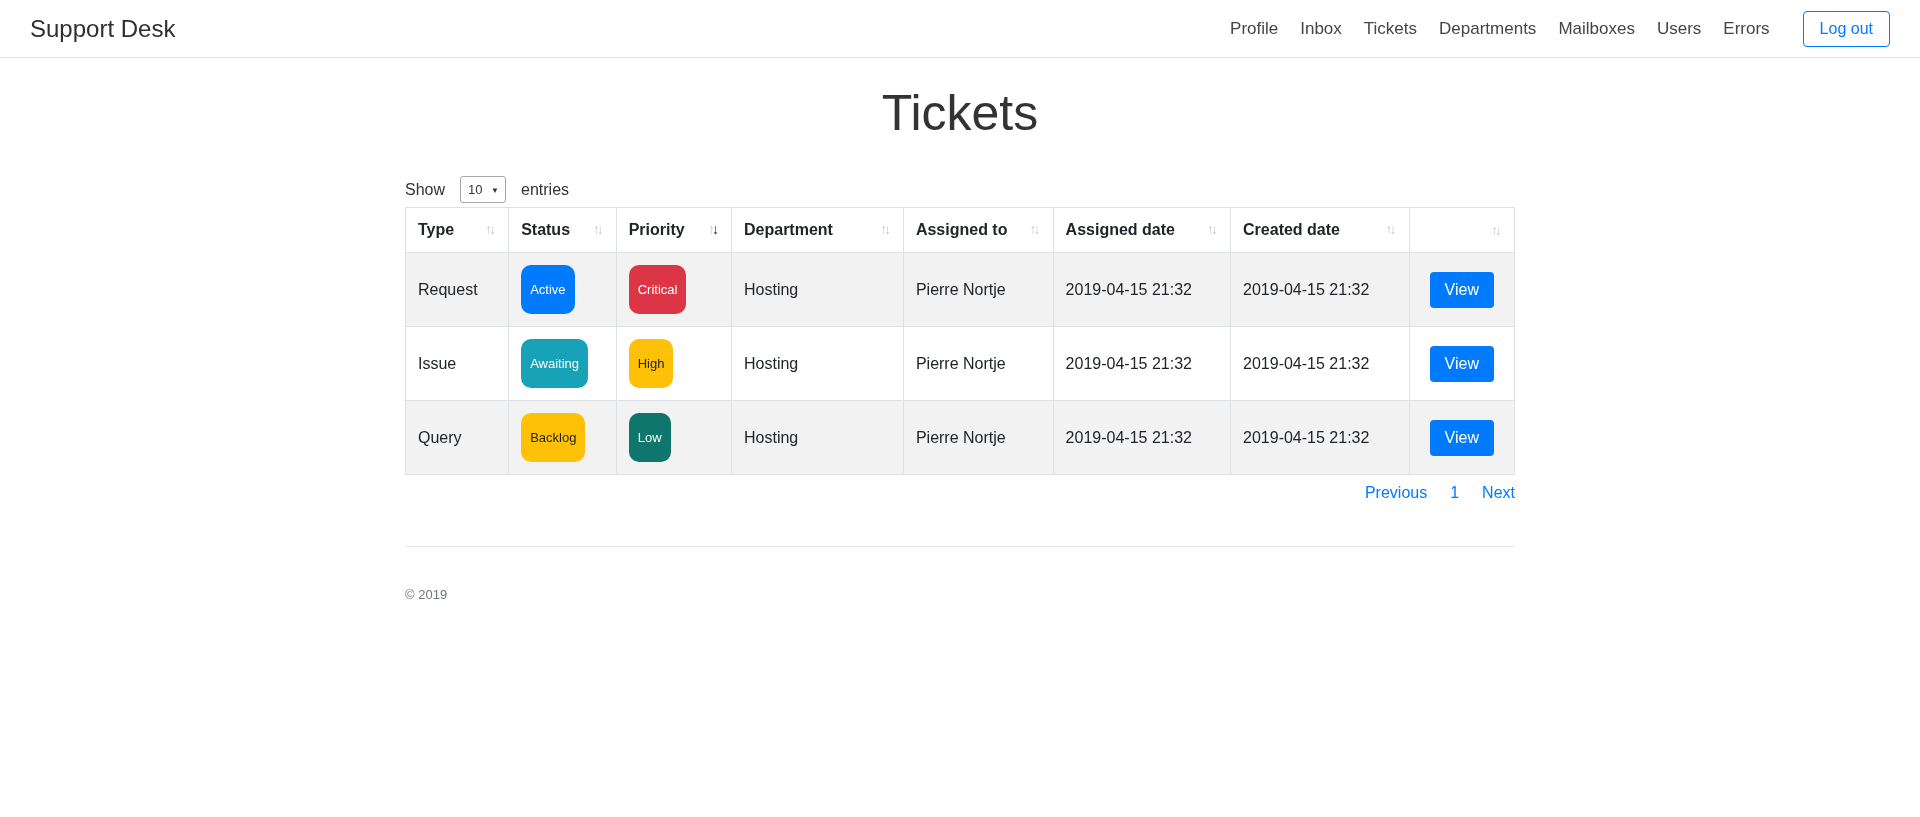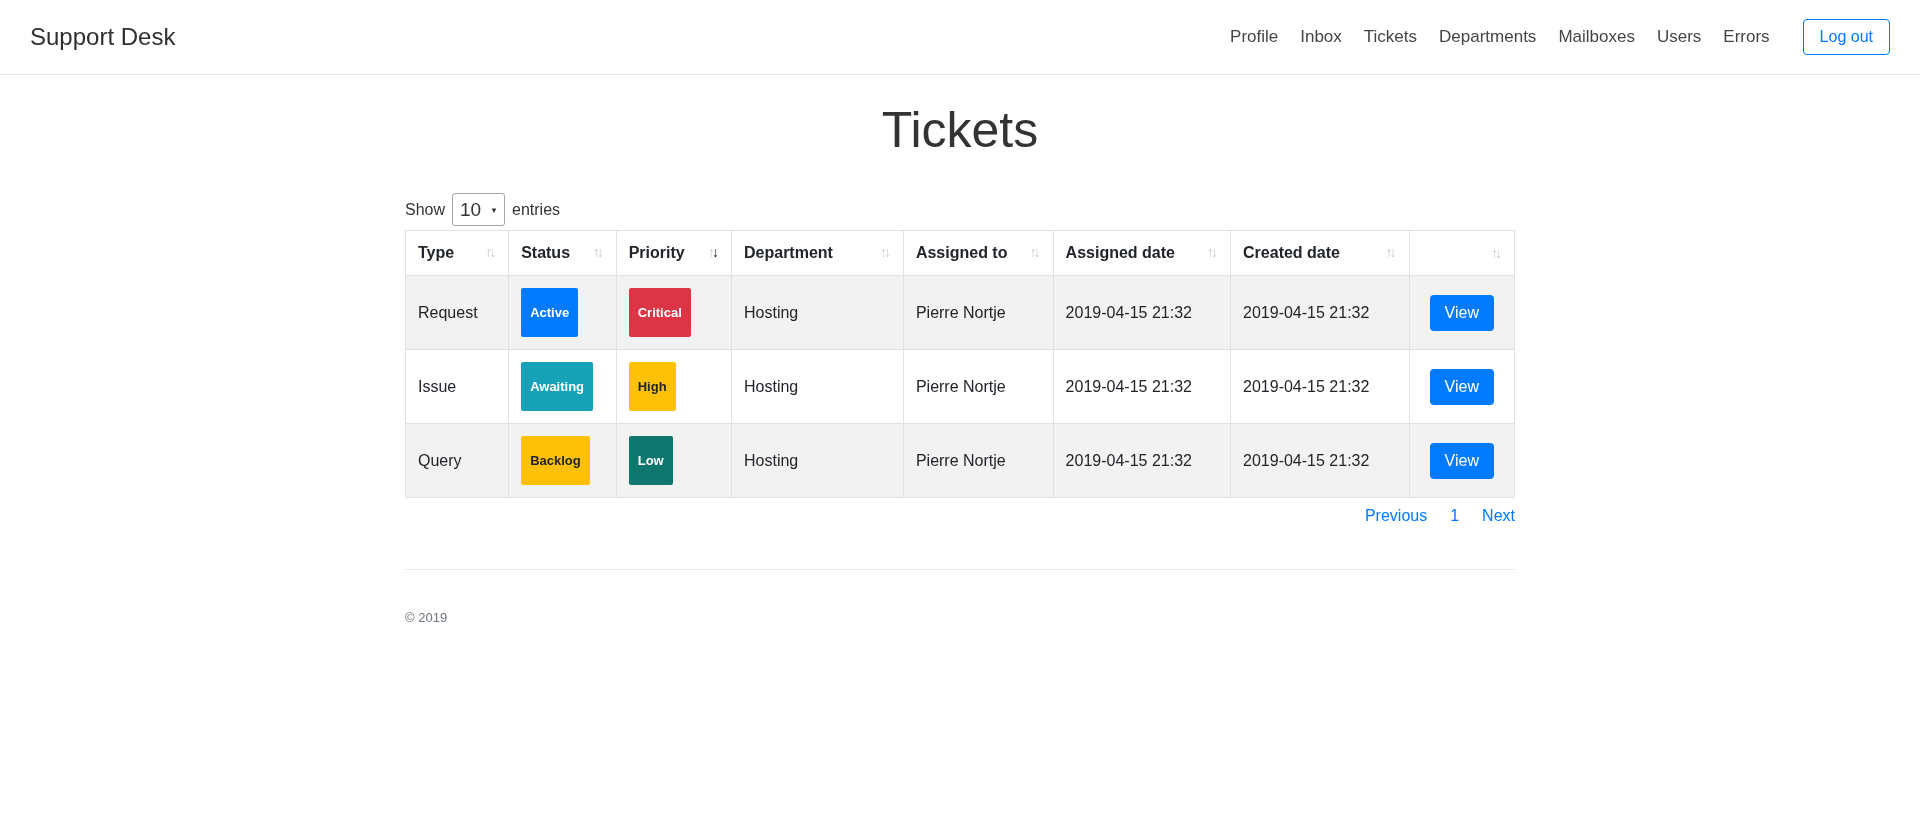--- a/index.html
+++ b/index.html
@@ -7,21 +7,21 @@
     margin: 0;
     background: #ffffff;
     color: #212529;
     font-family: "Liberation Sans", "DejaVu Sans", sans-serif;
     font-size: 16px;
   }
   
   .navbar {
     display: flex;
     align-items: center;
-    height: 75px;
+    height: 58px;
     padding: 0 30px;
     background: #fff;
     border-bottom: 1px solid #e2e2e2;
   }
   .brand { font-size: 24px; color: #2f2f2f; margin-right: auto; text-decoration: none; cursor: pointer; }
   .nav-links { display: flex; align-items: center; }
   .nav-link { color: #454545; text-decoration: none; padding: 0 11px; font-size: 17px; cursor: pointer; }
   .btn-logout {
     margin-left: 22px;
     background: #fff;
@@ -38,29 +38,29 @@
   .container { width: 1110px; margin: 0 auto; }
   h1 {
     font-weight: 300;
     font-size: 50px;
     color: #333;
     text-align: center;
     margin: 26px 0 34px;
   }
   
   .dt-length { color: #333; margin-bottom: 4px; }
-  .dt-length label { display: inline-flex; align-items: center; gap: 7px; }
+  .dt-length label { display: inline-flex; align-items: center; gap: 15px; }
   .select-wrap { position: relative; display: inline-block; }
   .select-wrap select {
     appearance: none; -webkit-appearance: none; -moz-appearance: none;
     border: 1px solid #a6a6a6;
     border-radius: 3px;
     background: #fff;
     color: #333;
-    font-size: 19px;
+    font-size: 13px;
     font-family: inherit;
     padding: 5px 22px 5px 7px;
     cursor: pointer;
   }
   .select-caret {
     position: absolute; right: 7px; top: 50%;
     transform: translateY(-50%);
     font-size: 8px; color: #333; pointer-events: none;
   }
   .dt-filter { display: flex; justify-content: flex-end; align-items: center; margin: 6px 0 16px; color: #333; }
@@ -78,24 +78,24 @@
   th, td { border: 1px solid #dee2e6; text-align: left; vertical-align: middle; }
   thead th { font-weight: 700; padding: 13px 12px; background: #fff; cursor: pointer; }
   .th-label { font-weight: 700; }
   .sort { float: right; color: #cbcbcb; font-size: 14px; letter-spacing: -3px; padding-right: 3px; }
   .sort .active { color: #212529; }
   tbody td { padding: 12px; }
   tbody tr:nth-child(odd) { background: #f2f2f2; }
   .badge {
     display: inline-block;
     font-size: 13px;
-    font-weight: 700;
+    font-weight: 400;
     line-height: 1;
     padding: 18px 9px;
-    border-radius: 2px;
+    border-radius: 10px;
   }
   .btn-view {
     display: block;
     margin: 0 auto;
     background: #007bff;
     color: #fff;
     border: none;
     border-radius: 4px;
     font-size: 16px;
     font-family: inherit;

